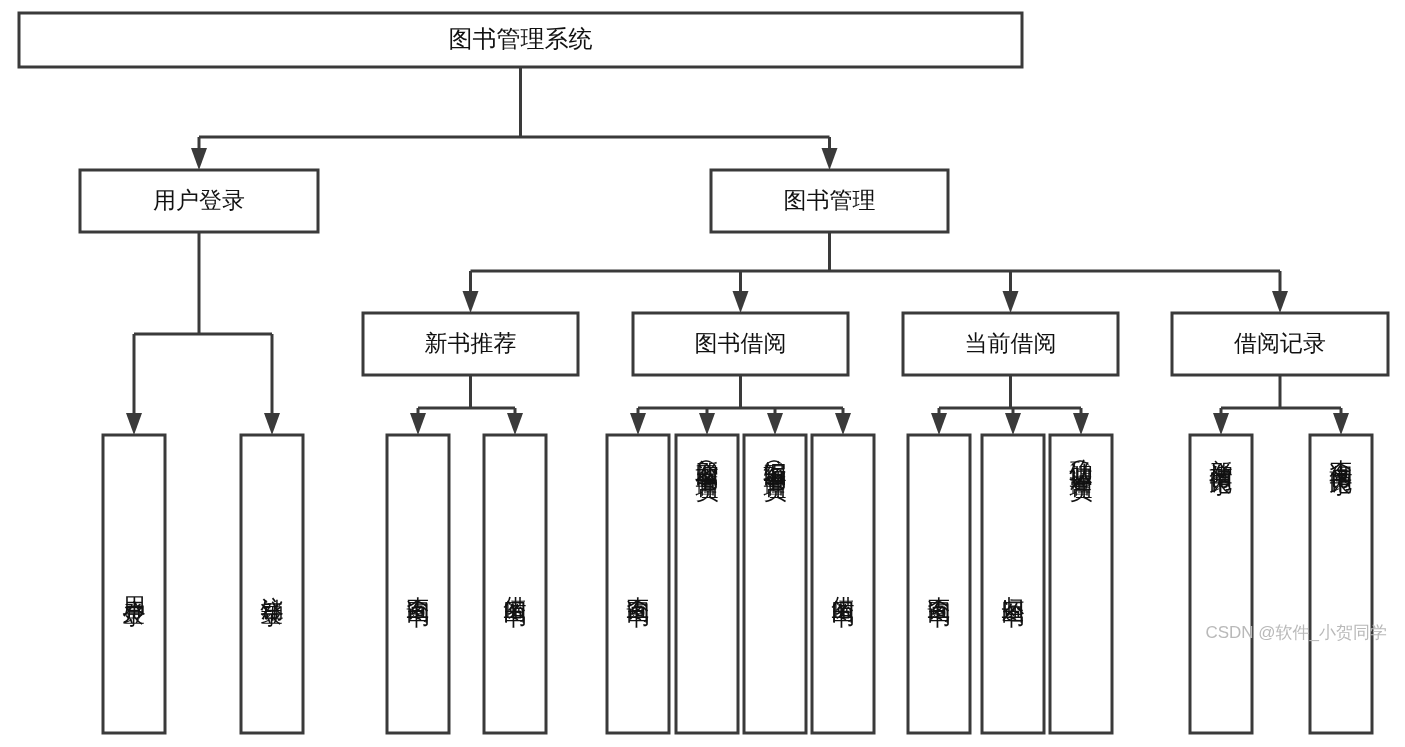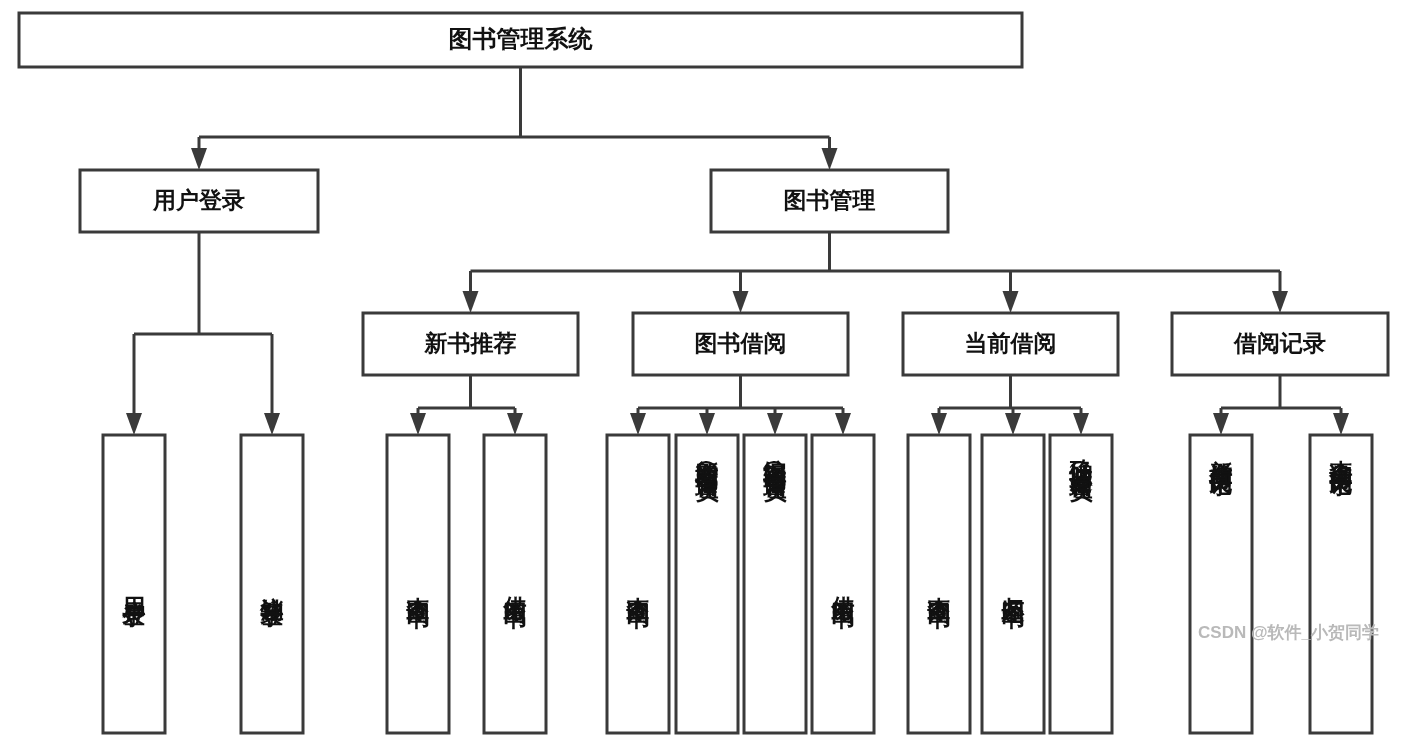--- a/index.html
+++ b/index.html
@@ -12,21 +12,20 @@
     width: 1405px;
     height: 747px;
     font-family: "Liberation Sans", "DejaVu Sans", sans-serif;
     overflow: hidden;
     position: relative;
   }
   #diagram-root {
     position: relative;
     width: 1405px;
     height: 650px;
-    font-weight: bold;
   }
   svg.flow {
     position: absolute;
     top: 0;
     left: 0;
     width: 1405px;
     height: 747px;
     display: block;
   }
   .node-box {
@@ -67,21 +66,21 @@
     font-size: 23px;
     line-height: 1.18;
     color: #111111;
     letter-spacing: 3px;
     text-align: center;
     white-space: nowrap;
     pointer-events: none;
   }
   .watermark {
     position: absolute;
-    right: 26px;
+    right: 18px;
     bottom: 6px;
     font-family: "Liberation Sans", "DejaVu Sans", sans-serif;
     font-size: 17px;
     color: #b9b9b9;
     white-space: nowrap;
     pointer-events: none;
   }
 </style>
 </head>
 <body>

